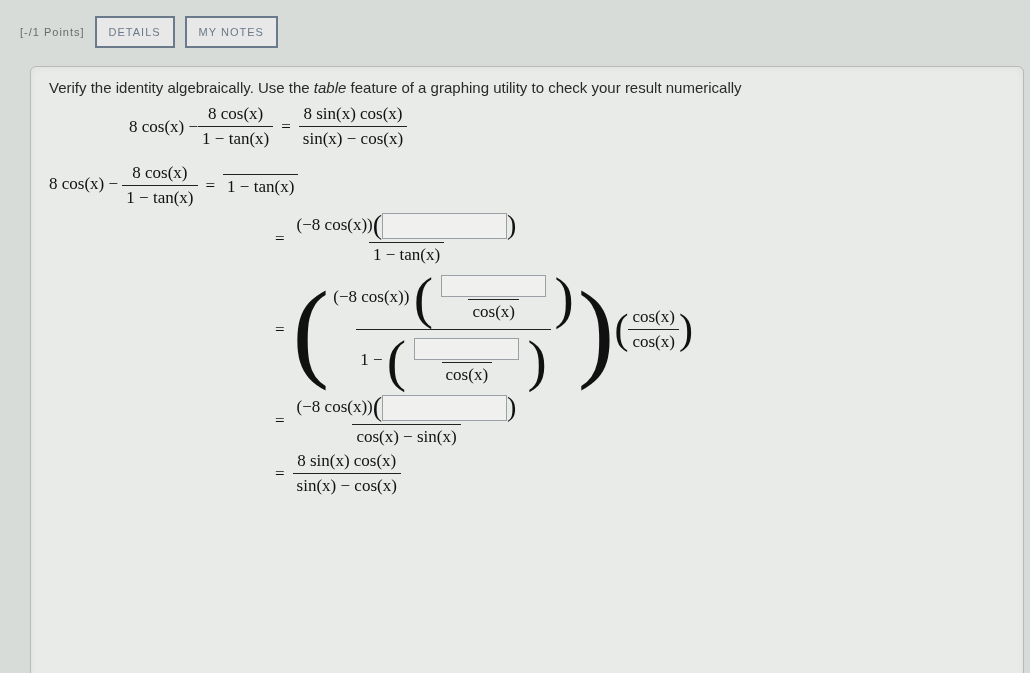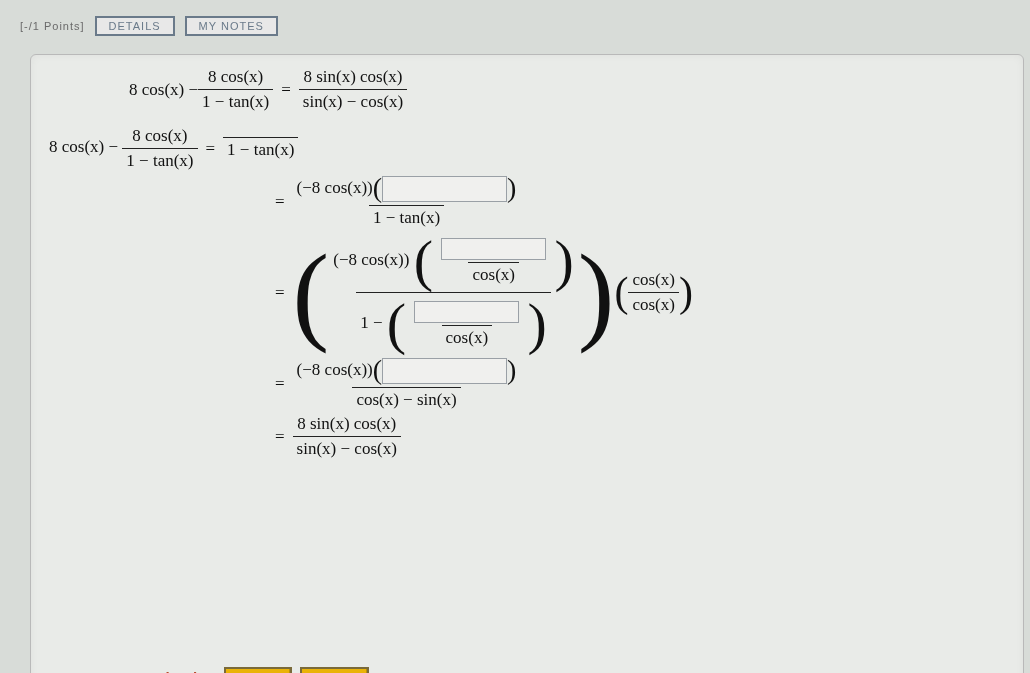--- a/index.html
+++ b/index.html
@@ -13,21 +13,21 @@
   }
   .top-bar {
     display: flex;
     gap: 10px;
     padding: 16px 20px;
     align-items: center;
   }
   .ghost-btn {
     border: 2px solid #6a7a8a;
     padding: 0 12px;
-    height: 20px;
+    height: 32px;
     font-size: 11px;
     color: #6a7a8a;
     background: #e8e8e8;
     letter-spacing: 1px;
     display: flex;
     align-items: center;
   }
   .ghost-label { color: #6a6a6a; font-size: 11px; letter-spacing: 1px; }
   .panel {
     margin: 2px 6px 6px 30px;
@@ -92,20 +92,23 @@
 <body>
 
 <div class="top-bar">
   <span class="ghost-label">[-/1 Points]</span>
   <div class="ghost-btn">DETAILS</div>
   <div class="ghost-btn">MY NOTES</div>
 </div>
 
 <div class="panel">
 
+  <div class="instr">
+    <span>Verify the identity algebraically. Use the </span><i>table</i><span> feature of a graphing utility to check your result numerically</span>
+  </div>
 
   <div class="math row" style="margin-left:80px; margin-bottom:14px;">
     <span>8 cos(x) − </span>
     <span class="frac">
       <span class="num">8 cos(x)</span>
       <span class="den">1 − tan(x)</span>
     </span>
     <span class="eq">=</span>
     <span class="frac">
       <span class="num">8 sin(x) cos(x)</span>

